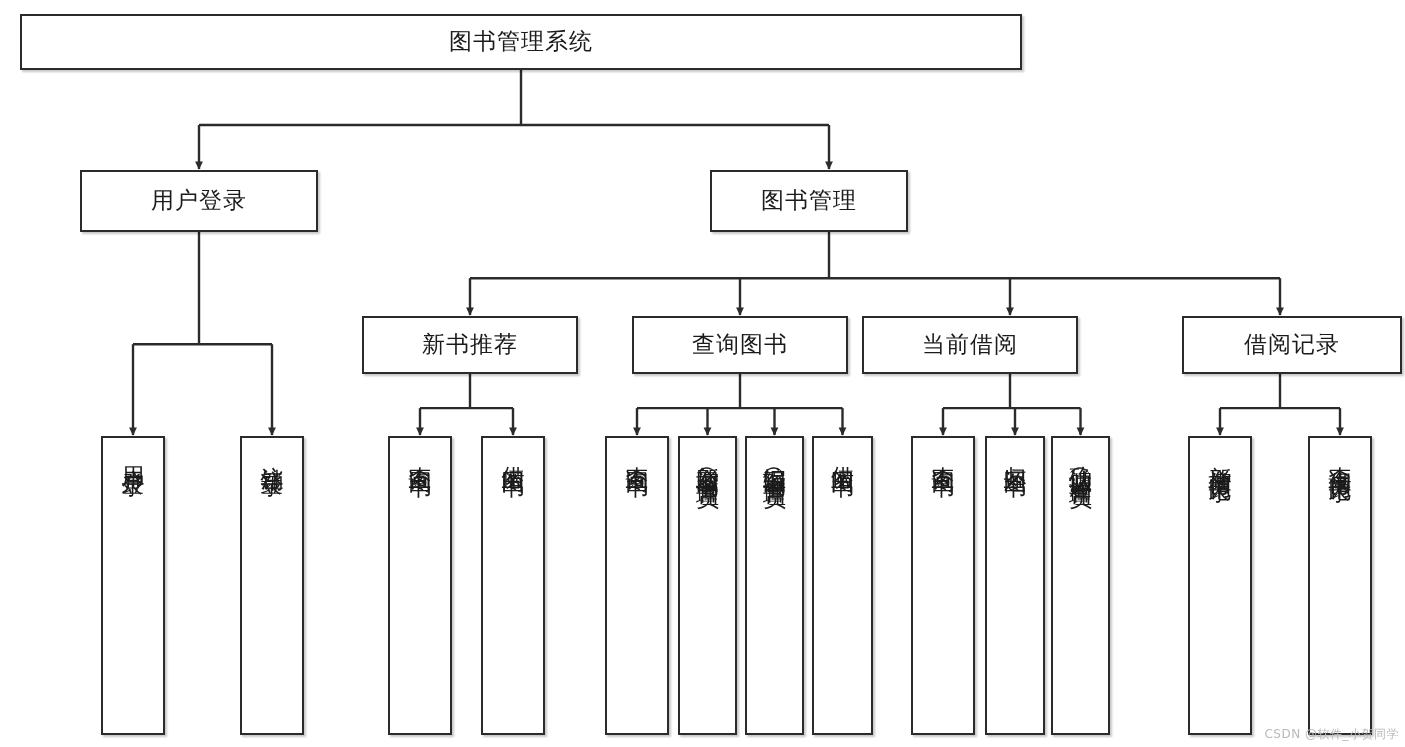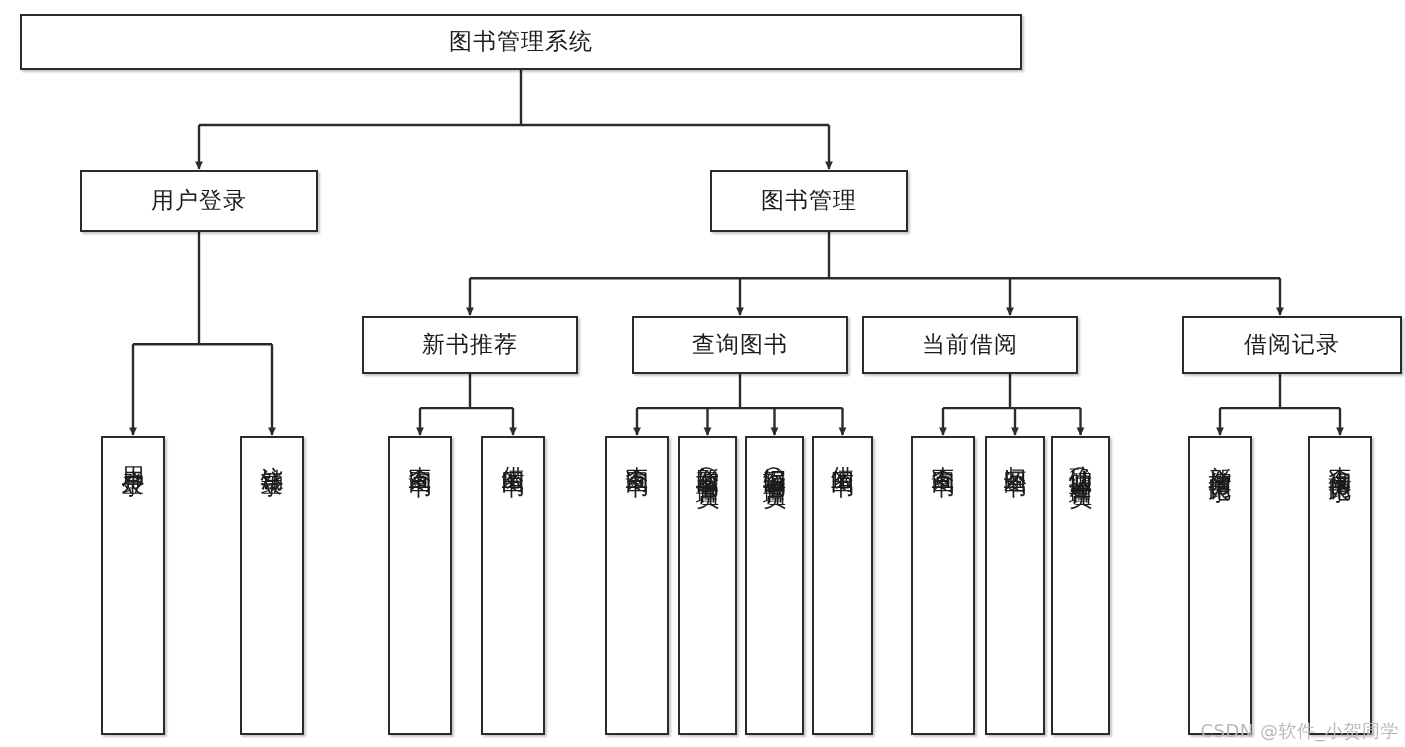--- a/index.html
+++ b/index.html
@@ -56,21 +56,21 @@
     text-orientation: upright;
     -webkit-writing-mode: vertical-rl;
     letter-spacing: 3px;
     font-size: 23px;
     white-space: nowrap;
   }
   #watermark {
     position: absolute;
     right: 6px;
     bottom: 4px;
-    font-size: 18px;
+    font-size: 12px;
     color: #b9b9b9;
     letter-spacing: 0.5px;
     white-space: nowrap;
     z-index: 3;
     user-select: none;
   }
 </style>
 </head>
 <body>
 

